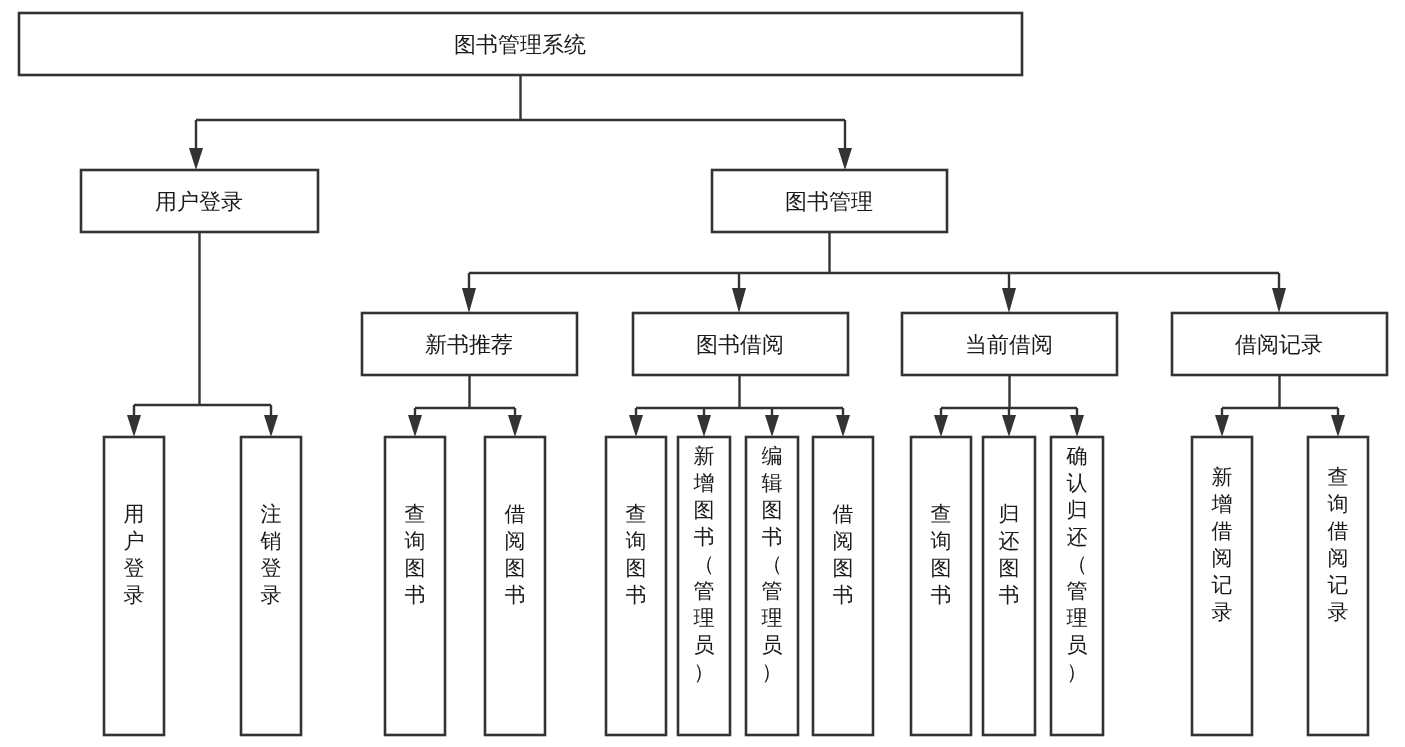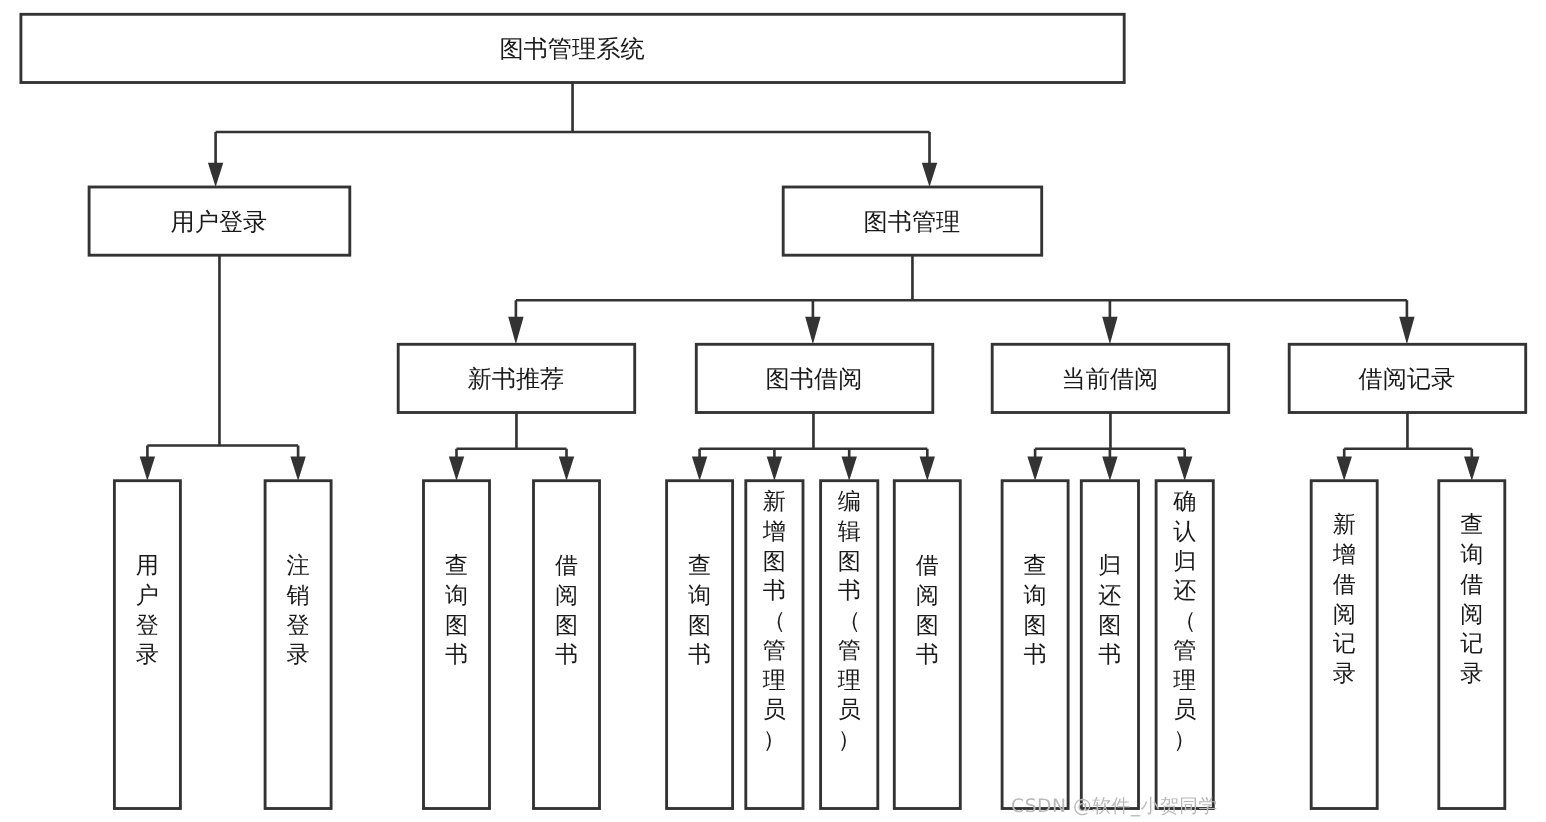--- a/index.html
+++ b/index.html
@@ -191,14 +191,13 @@
     <g>
       <rect class="node-box" x="1192" y="437" width="60" height="298"></rect>
       <text class="node-label-vert" x="1222" y="484"><tspan x="1222" y="484">新</tspan><tspan x="1222" y="511">增</tspan><tspan x="1222" y="538">借</tspan><tspan x="1222" y="565">阅</tspan><tspan x="1222" y="592">记</tspan><tspan x="1222" y="619">录</tspan></text>
     </g>
     <g>
       <rect class="node-box" x="1308" y="437" width="60" height="298"></rect>
       <text class="node-label-vert" x="1338" y="484"><tspan x="1338" y="484">查</tspan><tspan x="1338" y="511">询</tspan><tspan x="1338" y="538">借</tspan><tspan x="1338" y="565">阅</tspan><tspan x="1338" y="592">记</tspan><tspan x="1338" y="619">录</tspan></text>
     </g>
   </svg>
 
-  <div class="watermark">CSDN @软件_小贺同学</div>
 </div>
 
 </body></html>

